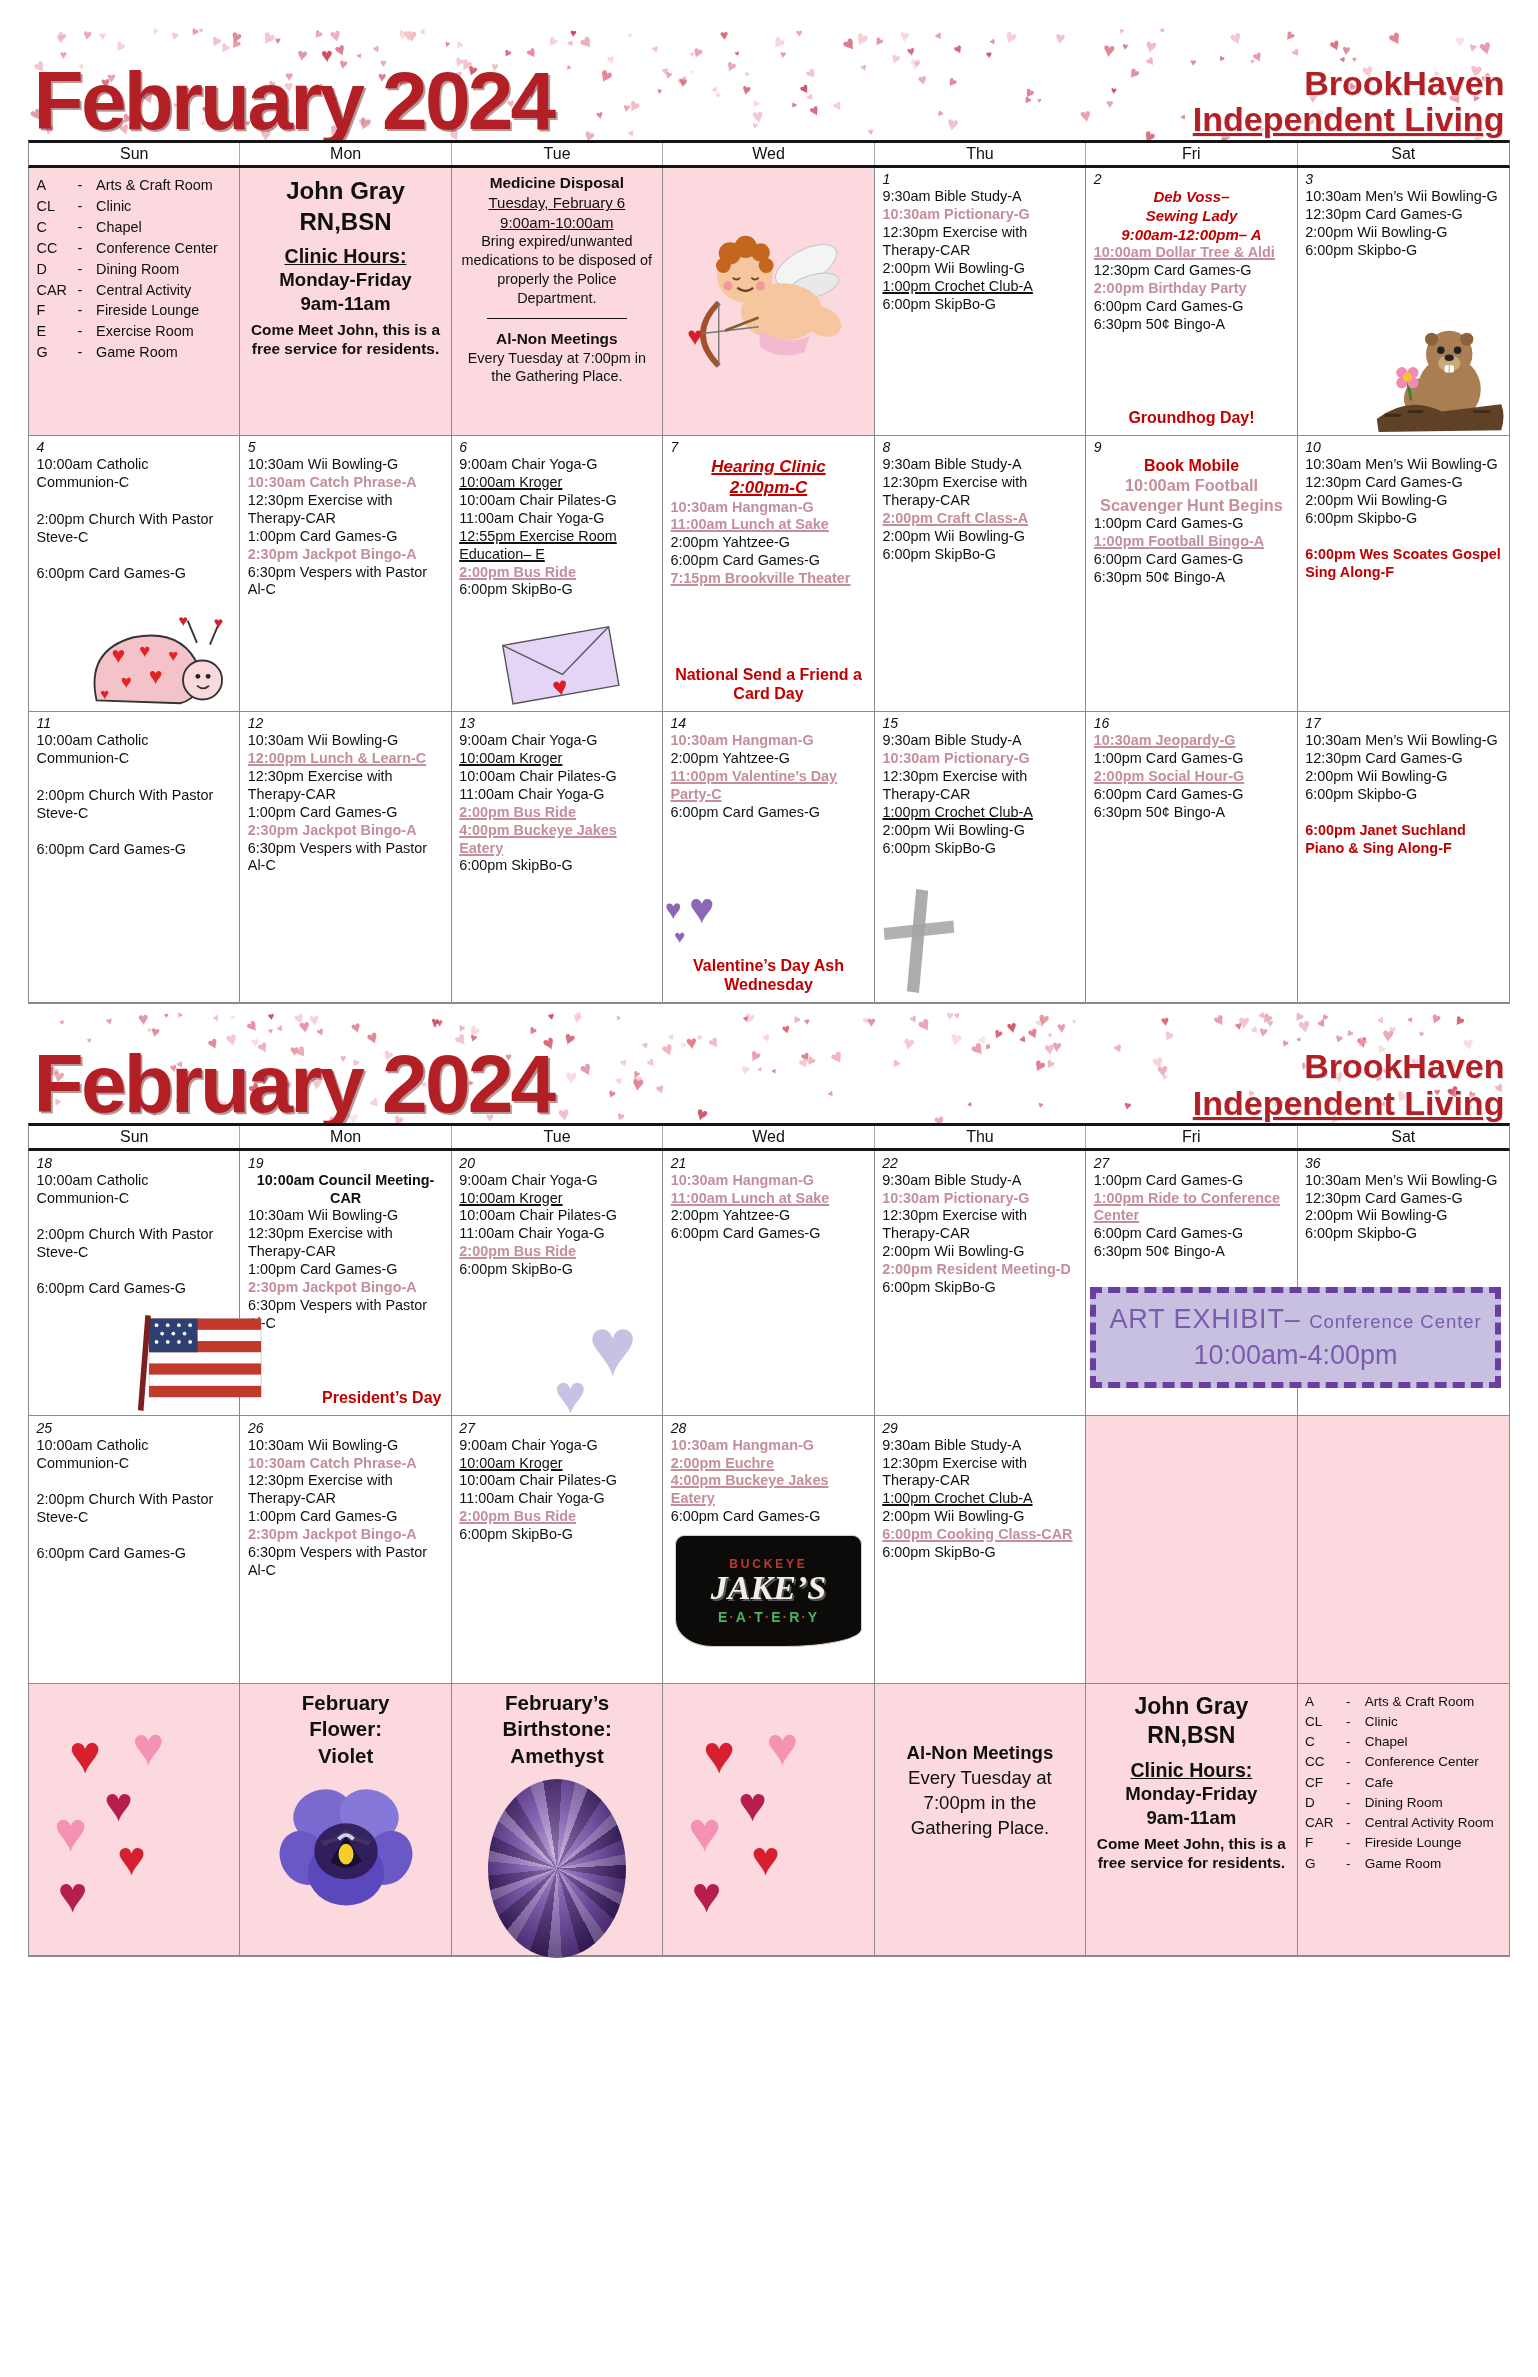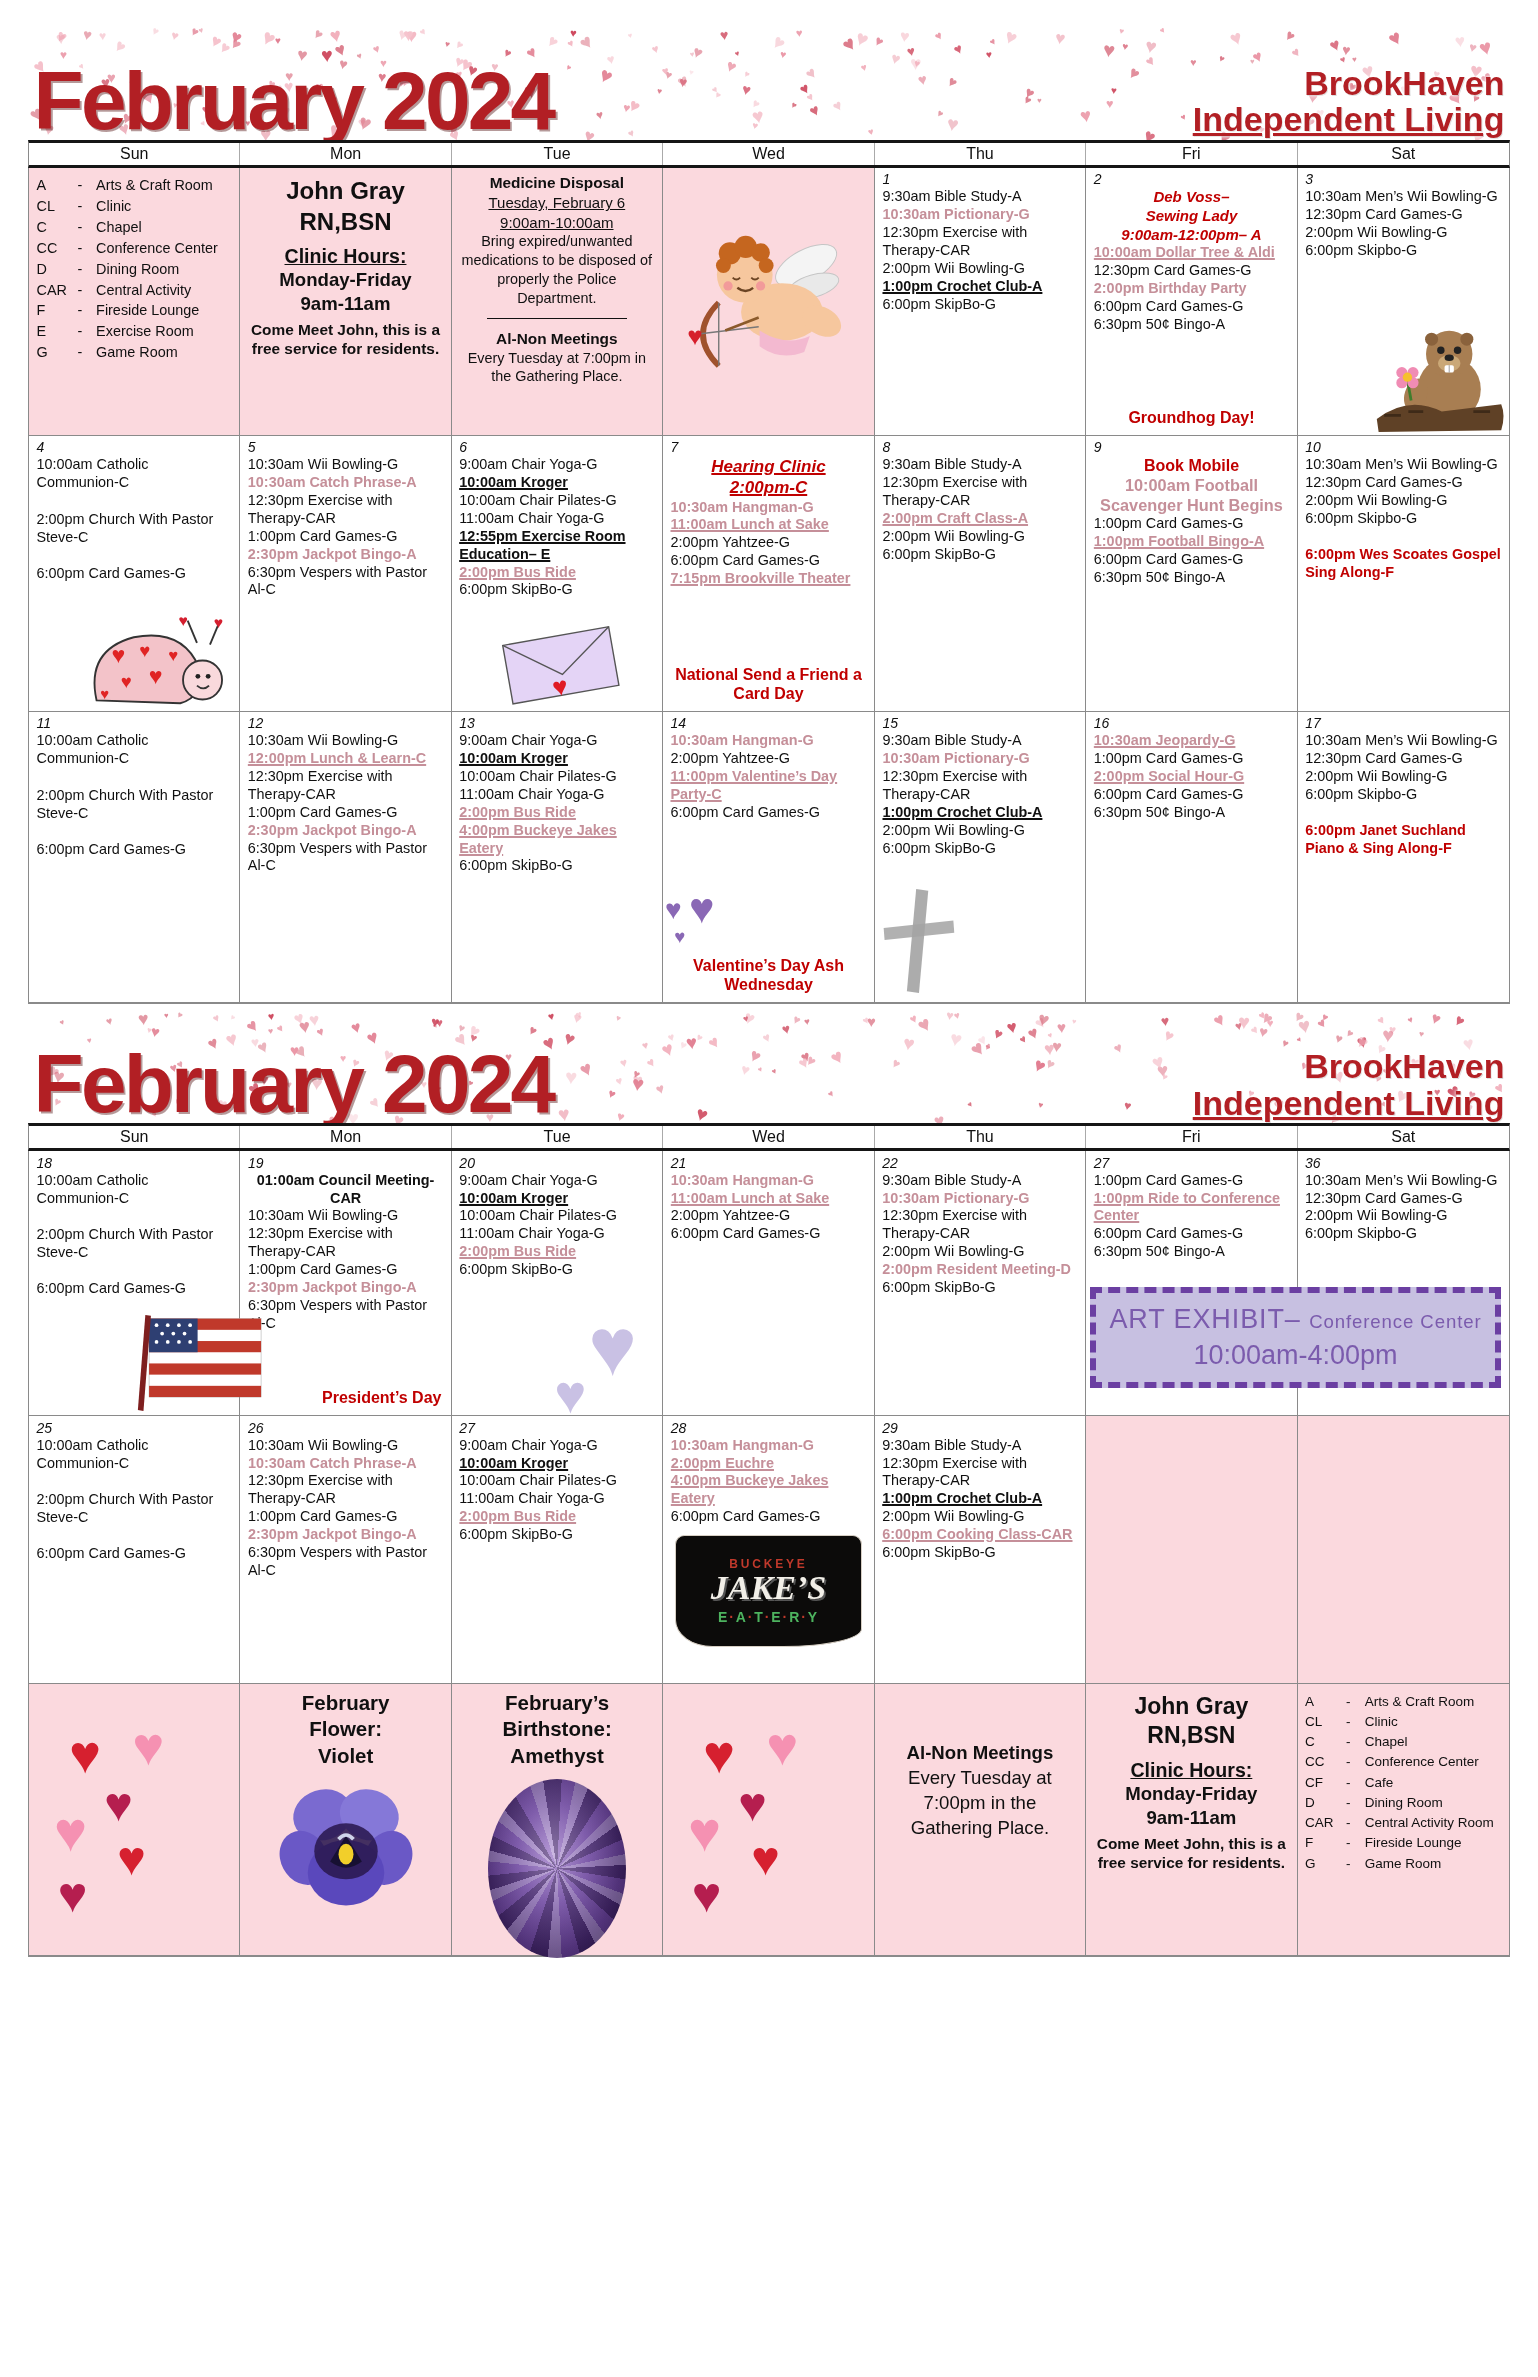--- a/index.html
+++ b/index.html
@@ -23,21 +23,21 @@
   .grid{display:grid;grid-template-columns:repeat(7,1fr);border-left:0.9px solid #8a8a8a;border-right:0.9px solid #8a8a8a;border-bottom:0.9px solid #8a8a8a;background:#fff;}
   .cell{position:relative;border-right:0.9px solid #8a8a8a;border-bottom:0.9px solid #8a8a8a;padding:3.7px 7.5px 7.5px;display:flex;flex-direction:column;background:#fff;}
   .grid .cell:nth-child(7n){border-right:none;}
   .cell.pink{background:#fbd9de;}
   .daynum{font-style:italic;font-size:14px;margin-bottom:0.9px;flex:0 0 auto;}
 
   
   .ev{font-size:14.4px;line-height:1.24;}
   .ev.p,.ev.pu,.ev.pb{color:#c58f99;font-weight:700;}
   .ev.pu{text-decoration:underline;text-decoration-thickness:1.9px;}
-  .ev.bu{font-weight:700;text-decoration:underline;text-decoration-thickness:1.9px;}
+  .ev.bu{font-weight:400;text-decoration:underline;text-decoration-thickness:1.9px;}
   .ev.b{font-weight:700;}
   .ev.rb{color:#c00000;font-weight:700;}
   .ev.rb.center{font-size:16px;}
   .ev.rbi{color:#c00000;font-weight:700;font-style:italic;text-align:center;font-size:15px;}
   .ev.rbiu{color:#c00000;font-weight:700;font-style:italic;text-align:center;font-size:17px;text-decoration:underline;text-decoration-thickness:1.9px;}
   .ev.pb{text-align:center;font-size:16.3px;line-height:1.2;}
   .ev.center{text-align:center;}
   .ev.gap{margin-top:18.6px;}
   .footer{font-weight:700;color:#c00000;font-size:16px;margin-top:auto;line-height:1.2;position:relative;z-index:2;}
   .footer.center{text-align:center;}
@@ -826,21 +826,21 @@
                   <circle cx="22" cy="31" r="2"></circle>
                   <circle cx="34" cy="31" r="2"></circle>
                   <circle cx="46" cy="31" r="2"></circle>
                   <circle cx="58" cy="31" r="2"></circle>
                 </g>
       <path d="M10 2 l6 1 -8 102 -6 -1 Z" fill="#7e1f1f"></path>
               </svg></span>
           </div>
           <div class="cell">
             <div class="daynum">19</div>
-            <div class="ev b center">01:00am Council Meeting-CAR</div>
+            <div class="ev b center">10:00am Council Meeting-CAR</div>
             <div class="ev n">10:30am Wii Bowling-G</div>
             <div class="ev n">12:30pm Exercise with Therapy-CAR</div>
             <div class="ev n">1:00pm Card Games-G</div>
             <div class="ev p">2:30pm Jackpot Bingo-A</div>
             <div class="ev n">6:30pm Vespers with Pastor Al-C</div>
             <div class="footer rb right">President’s Day</div>
           </div>
           <div class="cell">
             <div class="daynum">20</div>
             <div class="ev n">9:00am Chair Yoga-G</div>

